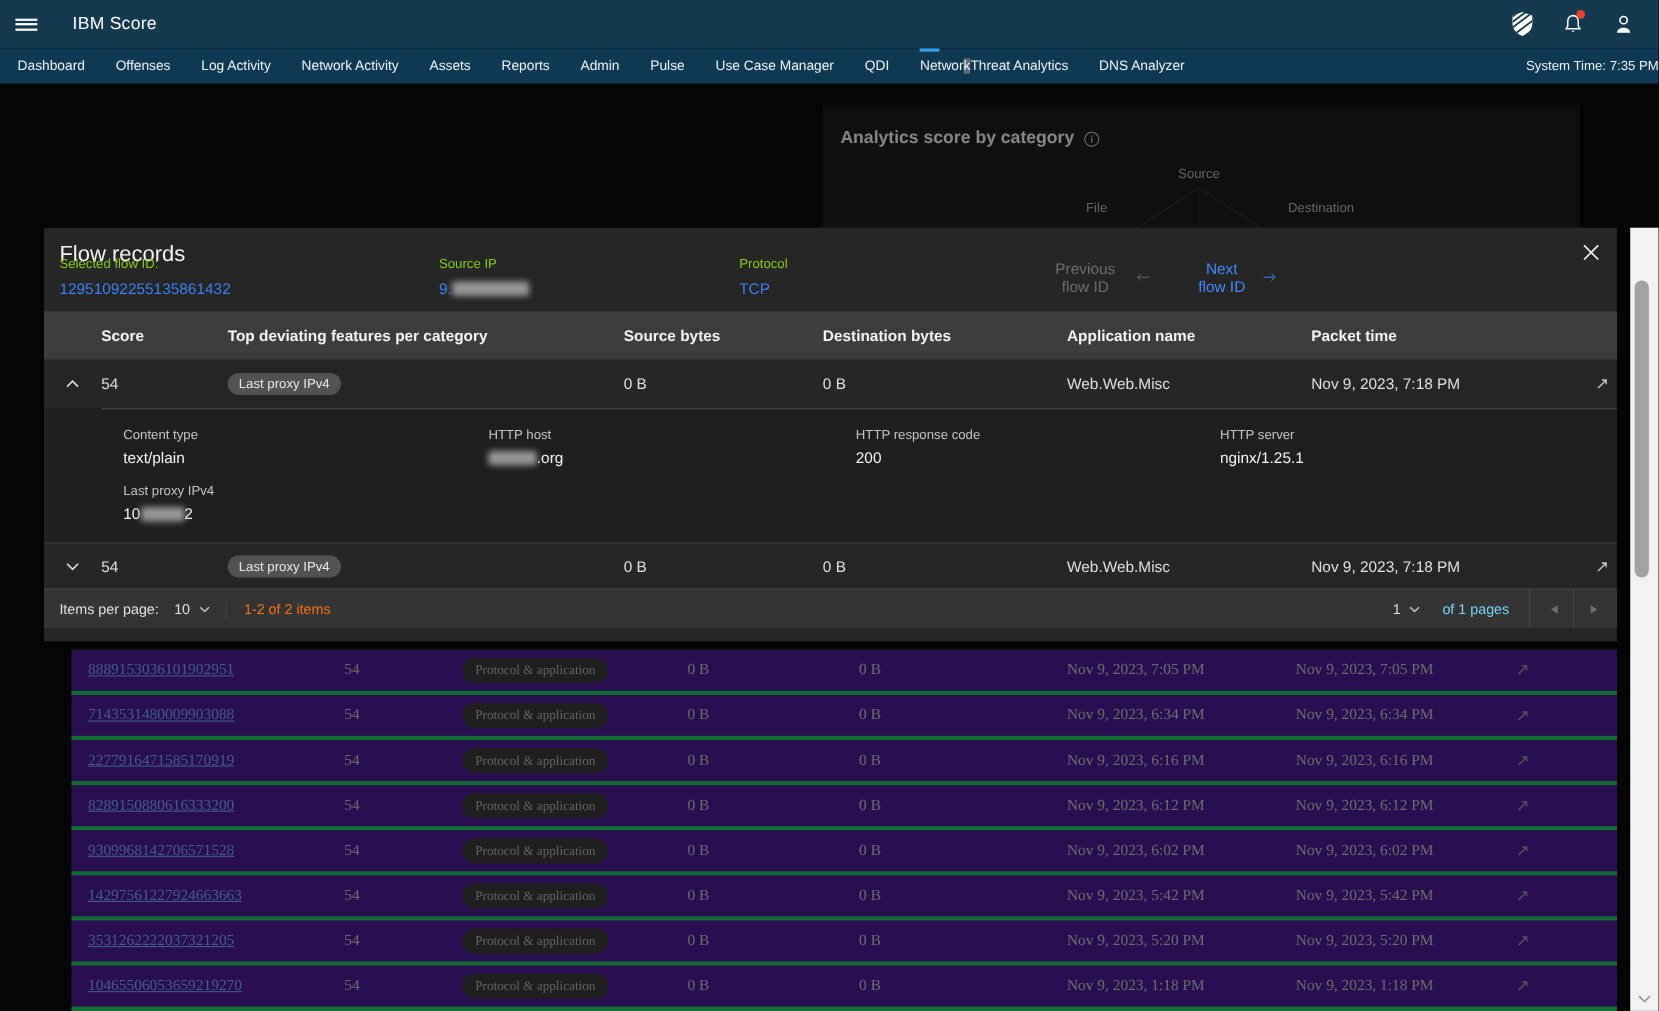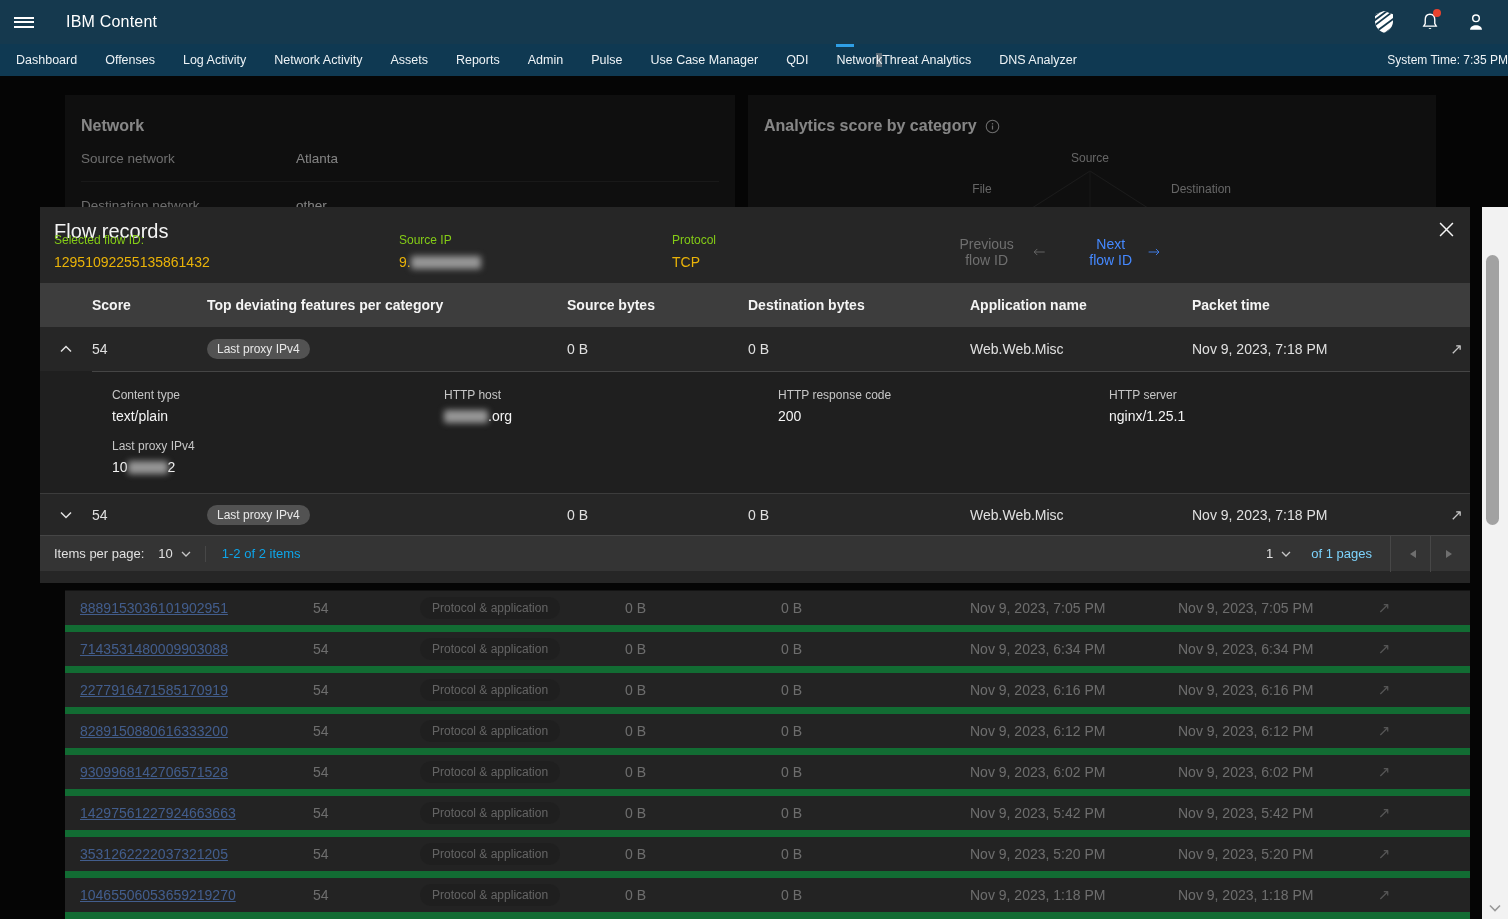--- a/index.html
+++ b/index.html
@@ -34,33 +34,33 @@
   .kv:first-of-type { margin-top:12px; }
   .kv .k { width:215px; color:#c6c6c6; }
   .kv .v { color:#ececec; }
   .analytics-panel { left:748px; width:688px; height:200px; padding:22px 16px 0 16px; }
   .radar-label { position:absolute; font-size:12px; color:#b9b9b9; transform:translateX(-50%); }
   .radar-svg { position:absolute; left:0; top:0; width:688px; height:181px; }
   .info-icon { display:inline-flex; }
 
   
   .bg-table { position:absolute; left:65px; top:514px; width:1405px; z-index:1; border-top:1px solid #262626; }
-  .flow-row { display:grid; grid-template-columns:248px 107px 205px 156px 189px 208px 200px 1fr; height:41px; align-items:center; border-bottom:7px solid #22c55e; font-size:14px; color:#c6c6c6; background:#404040; }
+  .flow-row { display:grid; grid-template-columns:248px 107px 205px 156px 189px 208px 200px 1fr; height:41px; align-items:center; border-bottom:4px solid #22c55e; font-size:14px; color:#c6c6c6; background:#4c1d95;font-family:Liberation Serif, serif; }
   .flow-id { color:#78a9ff; text-decoration:underline; padding-left:15px; cursor:pointer; overflow:hidden; white-space:nowrap; }
   .bg-tag { background:#3a3a3a; color:#b5b5b5; font-size:12px; border-radius:12px; padding:4px 12px; display:inline-block; }
   .launch { color:#9a9a9a; font-size:15px; }
 
   
   .modal { position:absolute; left:40px; top:207px; width:1430px; height:376px; background:#262626; z-index:20; color:#f4f4f4; }
   .modal-header { position:relative; height:76px; }
   .modal-title { position:absolute; left:14px; top:13px; font-size:20px; font-weight:400; color:#f4f4f4; }
   .close-btn { position:absolute; right:6px; top:4px; width:36px; height:36px; display:flex; align-items:center; justify-content:center; background:none; border:none; cursor:pointer; }
   .info-row { position:absolute; left:0; bottom:13px; width:100%; display:grid; grid-template-columns:345px 273px 278px 240px 1fr; padding-left:14px; }
   .info-label { font-size:12px; color:#84cc16; margin-bottom:7px; }
-  .info-value { font-size:14px; color:#eab308; }
+  .info-value { font-size:14px; color:#3b82f6; }
   .flow-nav { display:flex; justify-content:flex-end; align-items:center; gap:38px; padding-right:30px; }
   .flow-nav .lnk { display:flex; align-items:center; gap:10px; font-size:14px; background:none; border:none; cursor:pointer; }
   .prev-link { color:#6f6f6f; }
   .next-link { color:#4589ff; }
 
   .tgrid { display:grid; grid-template-columns:52px 115px 360px 181px 222px 222px 237px 1fr; align-items:center; }
   .thead { height:44px; background:#3d3d3d; font-size:14px; font-weight:bold; color:#f4f4f4; }
   .trow { height:44px; background:#262626; font-size:14px; color:#e0e0e0; }
   .trow.row2 { height:42px; border-top:1px solid #3c3c3c; }
   .chev-btn { width:32px; height:32px; display:flex; align-items:center; justify-content:center; background:none; border:none; cursor:pointer; justify-self:center; }
@@ -74,21 +74,21 @@
   .dl { font-size:12px; color:#c6c6c6; margin-bottom:6px; }
   .dv { font-size:14px; color:#f4f4f4; }
 
   .blur { display:inline-block; background:#979797; height:13px; border-radius:2px; filter:blur(3px); vertical-align:-2px; }
   .w70{width:70px;} .w58{width:58px;} .w44{width:44px;} .w40{width:40px;}
 
   .pagination { height:36px; background:#343434; border-top:1px solid #454545; display:flex; align-items:center; font-size:13px; color:#e0e0e0; }
   .pg-left { display:flex; align-items:center; padding-left:14px; height:100%; }
   .pg-select { display:flex; align-items:center; gap:8px; padding:0 14px; height:100%; cursor:pointer; background:none; border:none; color:#e0e0e0; font-size:13px; }
   .pg-div { width:1px; height:16px; background:#474747; }
-  .pg-range { margin-left:16px; color:#0ea5e9; }
+  .pg-range { margin-left:16px; color:#f97316; }
   .pg-right { margin-left:auto; display:flex; align-items:center; height:100%; }
   .pg-pages { margin:0 18px 0 6px; color:#7dd3fc; }
   .pg-nav { width:40px; height:36px; display:flex; align-items:center; justify-content:center; border:none; border-left:1px solid #474747; background:none; cursor:default; }
   .tri-l { width:0; height:0; border:4px solid transparent; border-right:6px solid #6f6f6f; }
   .tri-r { width:0; height:0; border:4px solid transparent; border-left:6px solid #6f6f6f; }
 
   
   .scrollbar { position:absolute; right:0; top:207px; width:26px; height:712px; background:#f2f2f2; z-index:50; }
   .sb-thumb { position:absolute; left:4px; top:48px; width:13px; height:270px; background:#a2a2a2; border-radius:7px; cursor:pointer; }
   .sb-down { position:absolute; bottom:6px; left:4px; color:#9a9a9a; }
@@ -99,21 +99,21 @@
 <div class="app">
 
   <header class="topbar">
     <button class="menu-btn">
       <span>
         <span class="bar"></span>
           <span class="bar"></span>
           <span class="bar"></span>
       </span>
     </button>
-    <div class="app-title">IBM Content</div>
+    <div class="app-title">IBM Score</div>
     <div class="topbar-icons">
       <button class="icon-btn">
         <svg width="22" height="24" viewBox="0 0 22 24">
           <defs>
               <clipPath id="shieldclip">
                 <path d="M11 1 L20 4.2 V11 c0 6-3.7 9.7-9 11.8 C5.7 20.7 2 17 2 11 V4.2 Z"></path>
               </clipPath>
             </defs>
           <path d="M11 1 L20 4.2 V11 c0 6-3.7 9.7-9 11.8 C5.7 20.7 2 17 2 11 V4.2 Z" fill="#ffffff"></path>
           <g clip-path="url(#shieldclip)" stroke="#15394e" stroke-width="1.8">
@@ -154,52 +154,41 @@
         <div class="tab">Use Case Manager</div>
         <div class="tab">QDI</div>
         <div class="tab active">Networ<span class="caret-char">k</span> Threat Analytics</div>
         <div class="tab">DNS Analyzer</div>
       </div>
     <div class="systime">System Time: 7:35 PM</div>
   </nav>
 
   <div class="page">
 
-    <section class="panel network-panel">
-      <div class="panel-title">Network</div>
-      <div class="kv">
-        <div class="k">Source network</div>
-        <div class="v">Atlanta</div>
-      </div>
-      <div class="kv" style="border-bottom:none;">
-        <div class="k">Destination network</div>
-        <div class="v">other</div>
-      </div>
-    </section>
 
     <section class="panel analytics-panel">
       <div class="panel-title">
         <span>Analytics score by category</span>
         <span class="info-icon">
           <svg width="15" height="15" viewBox="0 0 16 16">
             <circle cx="8" cy="8" r="6.7" fill="none" stroke="#c6c6c6" stroke-width="1.1"></circle>
             <rect x="7.35" y="7" width="1.3" height="4.2" fill="#c6c6c6"></rect>
             <rect x="7.35" y="4.4" width="1.3" height="1.4" fill="#c6c6c6"></rect>
           </svg>
         </span>
       </div>
       <svg class="radar-svg">
         <line x1="342" y1="76" x2="270" y2="122" stroke="#333333" stroke-width="1"></line>
         <line x1="342" y1="76" x2="414" y2="122" stroke="#333333" stroke-width="1"></line>
         <line x1="342" y1="76" x2="342" y2="125" stroke="#2c2c2c" stroke-width="1"></line>
         <line x1="270" y1="122" x2="250" y2="180" stroke="#2c2c2c" stroke-width="1"></line>
         <line x1="414" y1="122" x2="436" y2="180" stroke="#2c2c2c" stroke-width="1"></line>
       </svg>
       <div class="radar-label" style="left:342px; top:56px;">Source</div>
-      <div class="radar-label" style="left:234px; top:87px;">File</div>
+      <div class="radar-label" style="left:249px; top:87px;">File</div>
       <div class="radar-label" style="left:453px; top:87px;">Destination</div>
     </section>
 
     <div class="bg-table" id="bgTable">
         <div class="flow-row">
           <a class="flow-id">8889153036101902951</a>
           <div>54</div>
           <div><span class="bg-tag">Protocol &amp; application</span></div>
           <div>0 B</div>
           <div>0 B</div>

